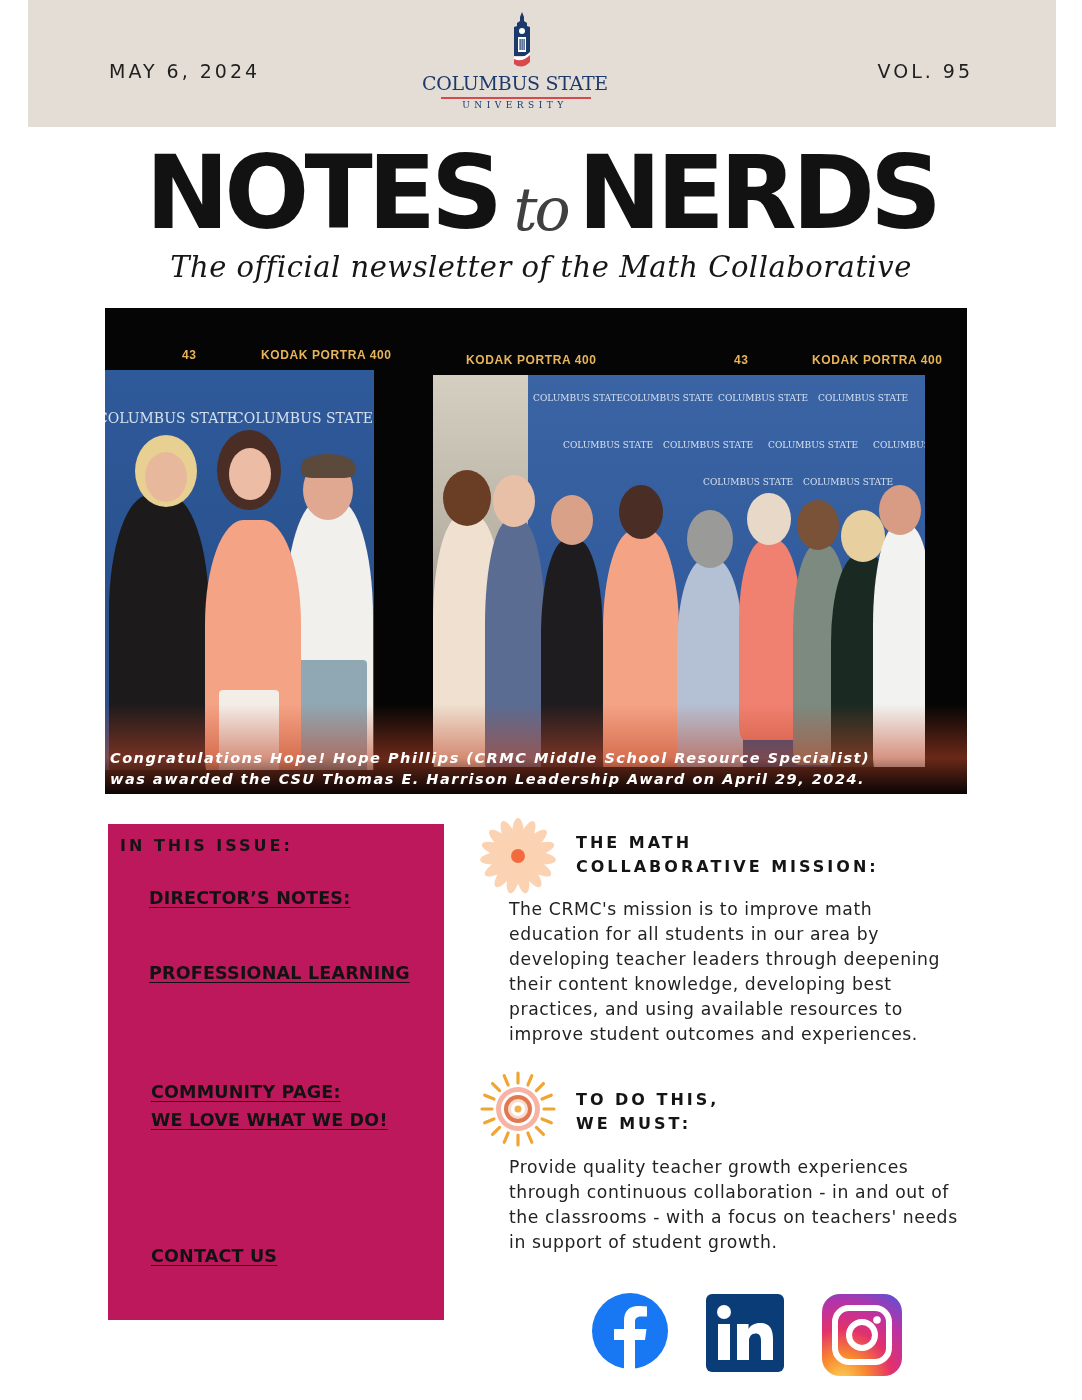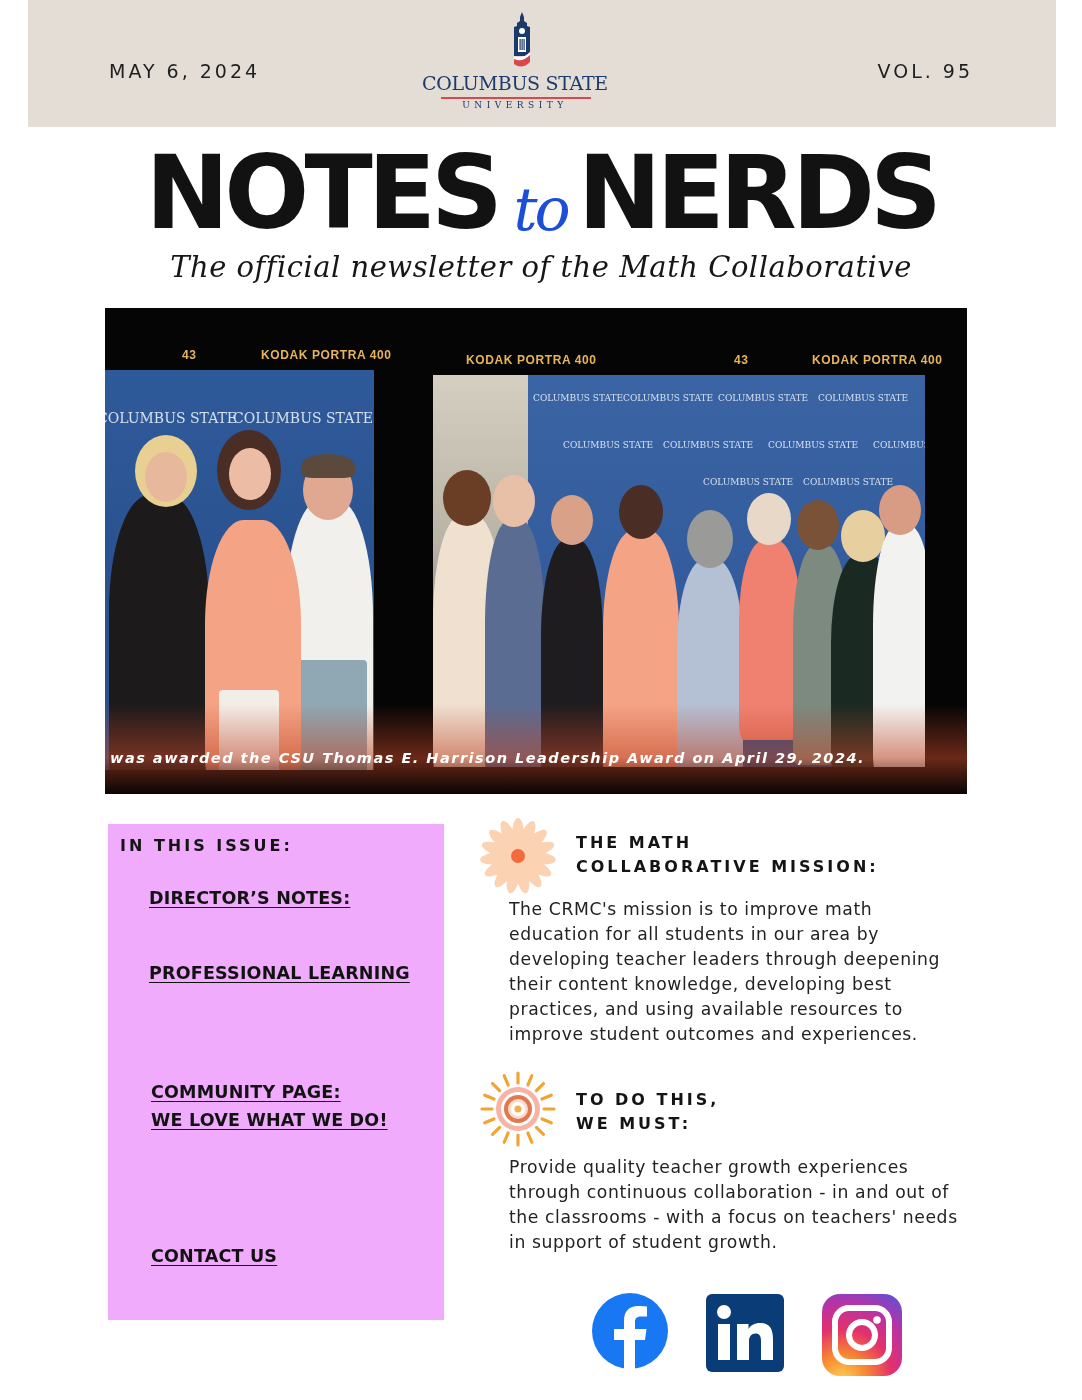--- a/index.html
+++ b/index.html
@@ -32,21 +32,21 @@
 
   
   .masthead { position: absolute; left: 0; top: 138px; width: 1082px; height: 110px; text-align: center; }
   .mast-word {
     display: inline-block; font-family: "DejaVu Sans", sans-serif; font-weight: bold;
     font-size: 102px; letter-spacing: -5px; color: #121212; line-height: 110px; vertical-align: top;
     transform: scaleX(0.98);
   }
   .mast-to {
     display: inline-block; font-family: "DejaVu Serif", serif; font-style: italic;
-    font-size: 60px; color: #1d4ed8; line-height: 110px; vertical-align: top;
+    font-size: 60px; color: #404040; line-height: 110px; vertical-align: top;
     margin: 16px 6px 0 12px; letter-spacing: -3px;
   }
   .tagline {
     position: absolute; left: 0; top: 250px; width: 1082px; text-align: center;
     font-family: "DejaVu Serif", serif; font-style: italic; font-size: 29px; color: #161616; letter-spacing: 0.5px;
   }
 
   
   .photo-strip {
     position: absolute; left: 105px; top: 308px; width: 862px; height: 486px; background: #050505; overflow: hidden;
@@ -79,21 +79,21 @@
     background: linear-gradient(180deg, rgba(200,60,30,0) 0%, rgba(190,70,40,0.55) 60%, rgba(10,5,5,0.9) 100%);
   }
   .caption {
     position: absolute; left: 5px; top: 440px; width: 850px;
     font-family: "DejaVu Sans", sans-serif; font-style: italic; font-weight: bold;
     font-size: 14.5px; color: #ffffff; letter-spacing: 1.5px; line-height: 21px;
   }
 
   
   .issue-box {
-    position: absolute; left: 108px; top: 824px; width: 336px; height: 496px; background: #f0abfc; padding-left: 44px;
+    position: absolute; left: 108px; top: 824px; width: 336px; height: 496px; background: #be185d; padding-left: 44px;
   }
   .issue-title {
     position: absolute; left: 12px; top: 12px; font-family: "DejaVu Sans", sans-serif; font-weight: bold;
     font-size: 16px; letter-spacing: 3px; color: #141414;
   }
   .issue-link {
     position: absolute; left: 41px; font-family: "DejaVu Sans", sans-serif; font-weight: bold;
     font-size: 17.5px; color: #121212; text-decoration: underline; text-underline-offset: 3px; line-height: 28px;
     white-space: pre-line; letter-spacing: 0.2px;
   }
@@ -195,20 +195,21 @@
     <div class="person" style="left:360px; top:170px; width:56px; height:220px; background:#7c8a80;"></div>
     <div class="head" style="left:364px; top:125px; width:42px; height:50px; background:#7a5238;"></div>
     <div class="person" style="left:398px; top:180px; width:66px; height:220px; background:#1a2a22;"></div>
     <div class="head" style="left:408px; top:135px; width:44px; height:52px; background:#e8cfa0;"></div>
     <div class="person" style="left:440px; top:150px; width:60px; height:250px; background:#f2f2f0;"></div>
     <div class="head" style="left:446px; top:110px; width:42px; height:50px; background:#d89c84;"></div>
   </div>
 
   <div class="caption-fade"></div>
   <div class="caption">
+    <div>Congratulations Hope! Hope Phillips (CRMC Middle School Resource Specialist)</div>
     <div>was awarded the CSU Thomas E. Harrison Leadership Award on April 29, 2024.</div>
   </div>
 </div>
 
 <div class="issue-box">
   <div class="issue-title">IN THIS ISSUE:</div>
   <a class="issue-link" style="top:60px;">DIRECTOR’S NOTES: </a>
   <a class="issue-link" style="top:125px;margin-top:10px;">PROFESSIONAL LEARNING</a>
   <a class="issue-link" style="top:254px; left:43px;">COMMUNITY PAGE:
 WE LOVE WHAT WE DO!</a>

